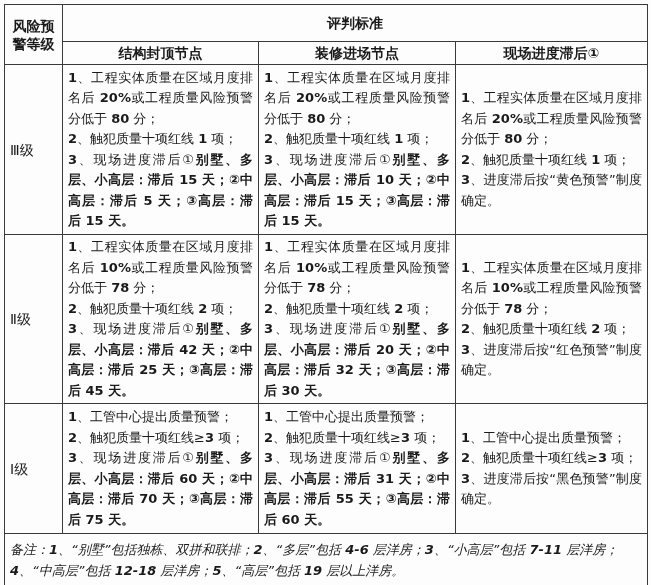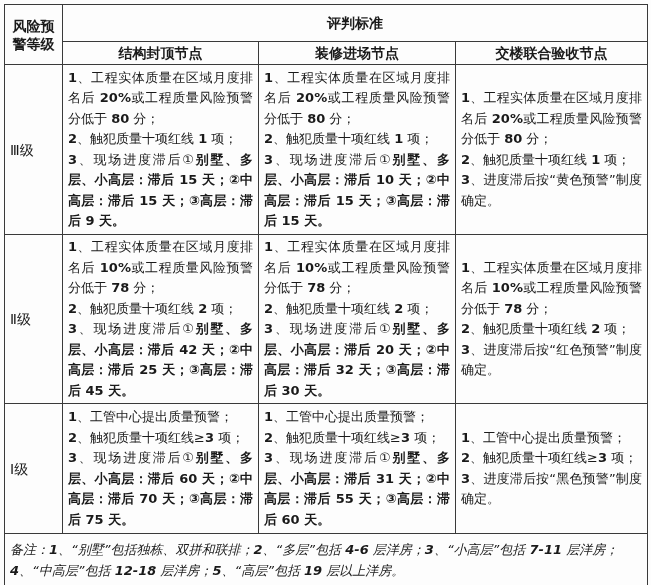--- a/index.html
+++ b/index.html
@@ -66,29 +66,29 @@
     <col style="width:192px">
   </colgroup>
   <tbody>
     <tr class="h1">
       <td class="hdr" rowspan="2">风险预警等级</td>
       <td class="hdr" colspan="3">评判标准</td>
     </tr>
     <tr class="h2">
       <td class="hdr">结构封顶节点</td>
       <td class="hdr">装修进场节点</td>
-      <td class="hdr">交楼联合验收节点</td>
+      <td class="hdr">现场进度滞后①</td>
     </tr>
 
     <tr class="r3">
       <td class="level">Ⅲ级</td>
       <td class="crit">
           <div class="item"><span class="bd">1</span><span>、工程实体质量在区域月度排名后 </span><span class="bd">20%</span><span>或工程质量风险预警分低于 </span><span class="bd">80</span><span> 分；</span></div>
           <div class="item"><span class="bd">2</span><span>、触犯质量十项红线 </span><span class="bd">1</span><span> 项；</span></div>
-          <div class="item"><span class="bd">3</span><span>、现场进度滞后①</span><span class="bd">别墅、多层、小高层：滞后 15 天；②中高层：滞后 15 天；③高层：滞后 9 天。</span></div>
+          <div class="item"><span class="bd">3</span><span>、现场进度滞后①</span><span class="bd">别墅、多层、小高层：滞后 15 天；②中高层：滞后 5 天；③高层：滞后 15 天。</span></div>
         </td>
       <td class="crit">
           <div class="item"><span class="bd">1</span><span>、工程实体质量在区域月度排名后 </span><span class="bd">20%</span><span>或工程质量风险预警分低于 </span><span class="bd">80</span><span> 分；</span></div>
           <div class="item"><span class="bd">2</span><span>、触犯质量十项红线 </span><span class="bd">1</span><span> 项；</span></div>
           <div class="item"><span class="bd">3</span><span>、现场进度滞后①</span><span class="bd">别墅、多层、小高层：滞后 10 天；②中高层：滞后 15 天；③高层：滞后 15 天。</span></div>
         </td>
       <td class="crit">
           <div class="item"><span class="bd">1</span><span>、工程实体质量在区域月度排名后 </span><span class="bd">20%</span><span>或工程质量风险预警分低于 </span><span class="bd">80</span><span> 分；</span></div>
           <div class="item"><span class="bd">2</span><span>、触犯质量十项红线 </span><span class="bd">1</span><span> 项；</span></div>
           <div class="item"><span class="bd">3</span><span>、进度滞后按“黄色预警”制度确定。</span></div>

